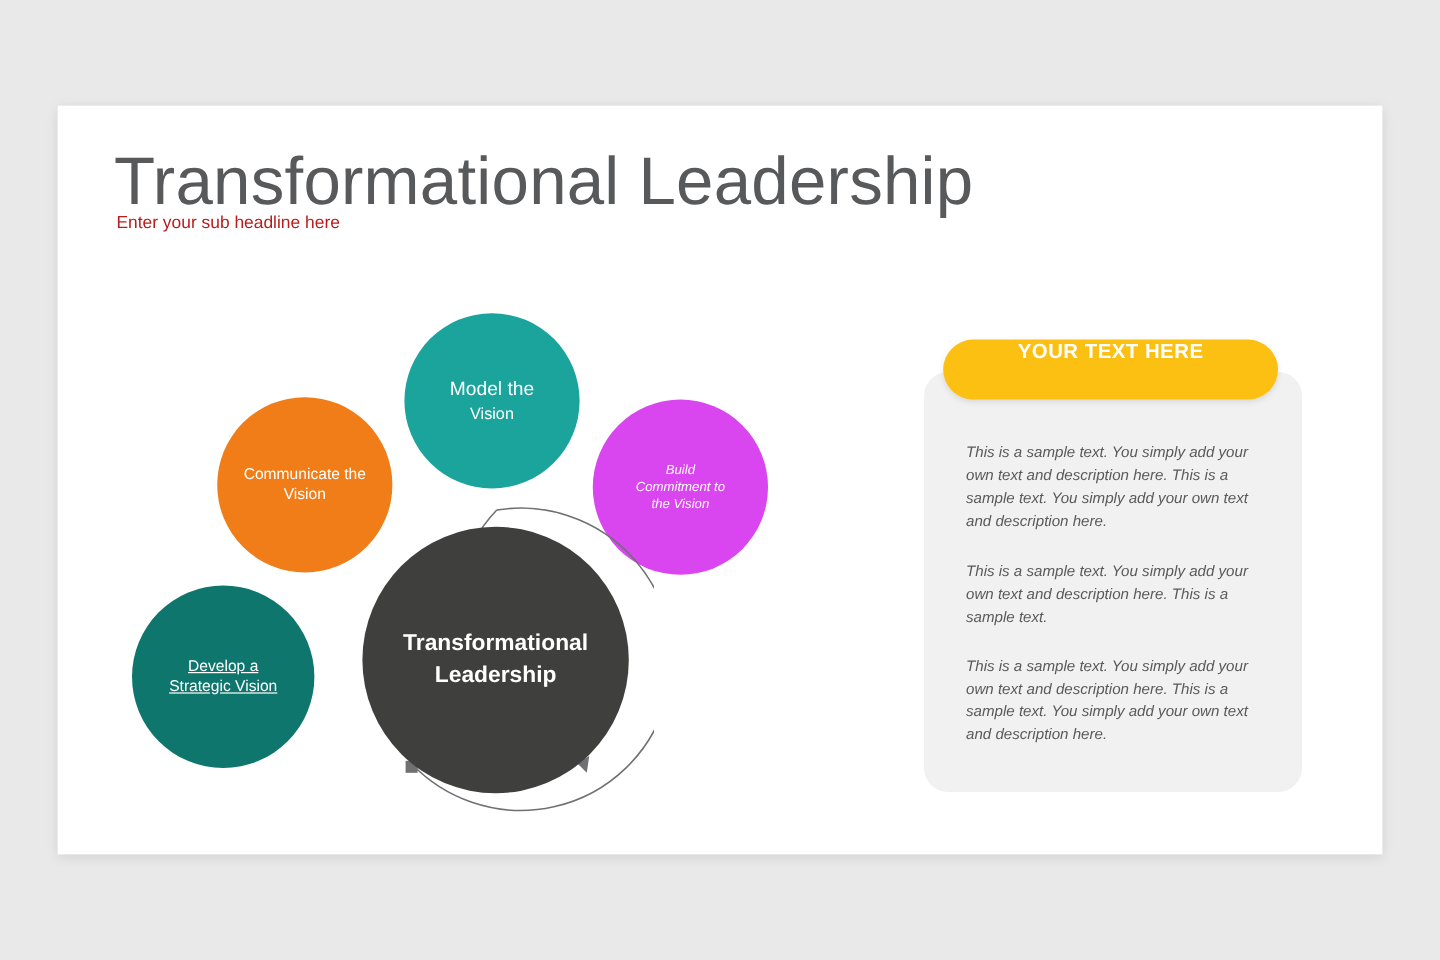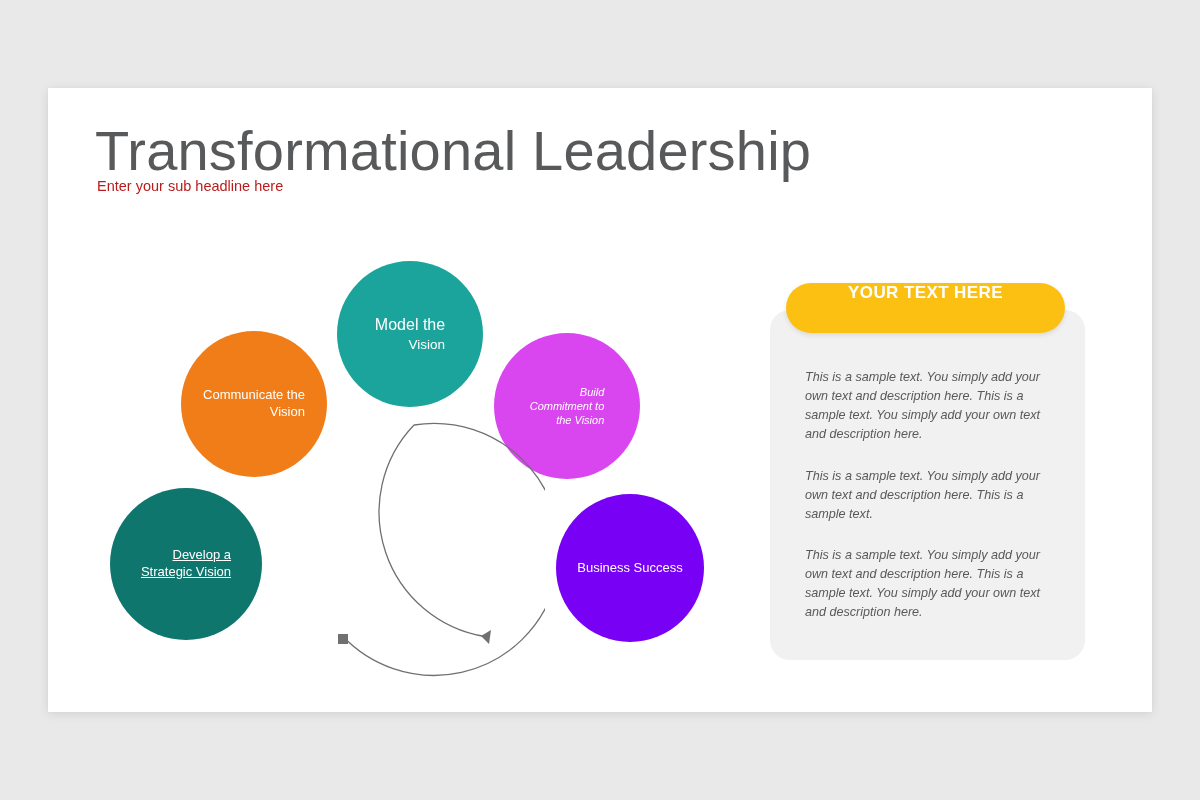--- a/index.html
+++ b/index.html
@@ -36,21 +36,21 @@
   .diagram { position: absolute; left: 0; top: 0; width: 700px; height: 624px; }
 
   .bubble {
     position: absolute;
     border-radius: 50%;
     display: flex; align-items: center; justify-content: center;
     text-align: center; color: #ffffff;
     line-height: 1.28;
     user-select: none;
   }
-  .bubble-text { padding: 0 10px; text-align: right; }
+  .bubble-text { padding: 0 10px; }
 
   .b-communicate { left: 133px; top: 243px; width: 146px; height: 146px;
                    background: #f07d18; font-size: 13px; }
   .b-model       { left: 289px; top: 173px; width: 146px; height: 146px;
                    background: #1ba49c; font-size: 16px; }
   .b-model .small { font-size: 13.5px; display: block; }
   .b-build       { left: 446px; top: 245px; width: 146px; height: 146px;
                    background: #d946ef; font-size: 11px; font-style: italic; }
   .b-develop     { left: 62px; top: 400px; width: 152px; height: 152px;
                    background: #0f766e; font-size: 13px; text-decoration: underline; }
@@ -135,26 +135,27 @@
         </div>
       </div>
 
       <div class="bubble b-develop">
         <div class="bubble-text">
           <span>Develop a</span><br>
           <span>Strategic Vision</span>
         </div>
       </div>
 
-      <div class="bubble b-success">
+
+      <div class="bubble b-center">
         <div class="bubble-text">
-          <span>Business Success</span>
+          <span>Transformational</span><br>
+          <span>Leadership</span>
         </div>
       </div>
-
 
     </div>
 
     <div class="panel-card"></div>
 
     <div class="panel-pill">
       <span>YOUR TEXT HERE</span>
     </div>
 
     <div class="panel-body">

